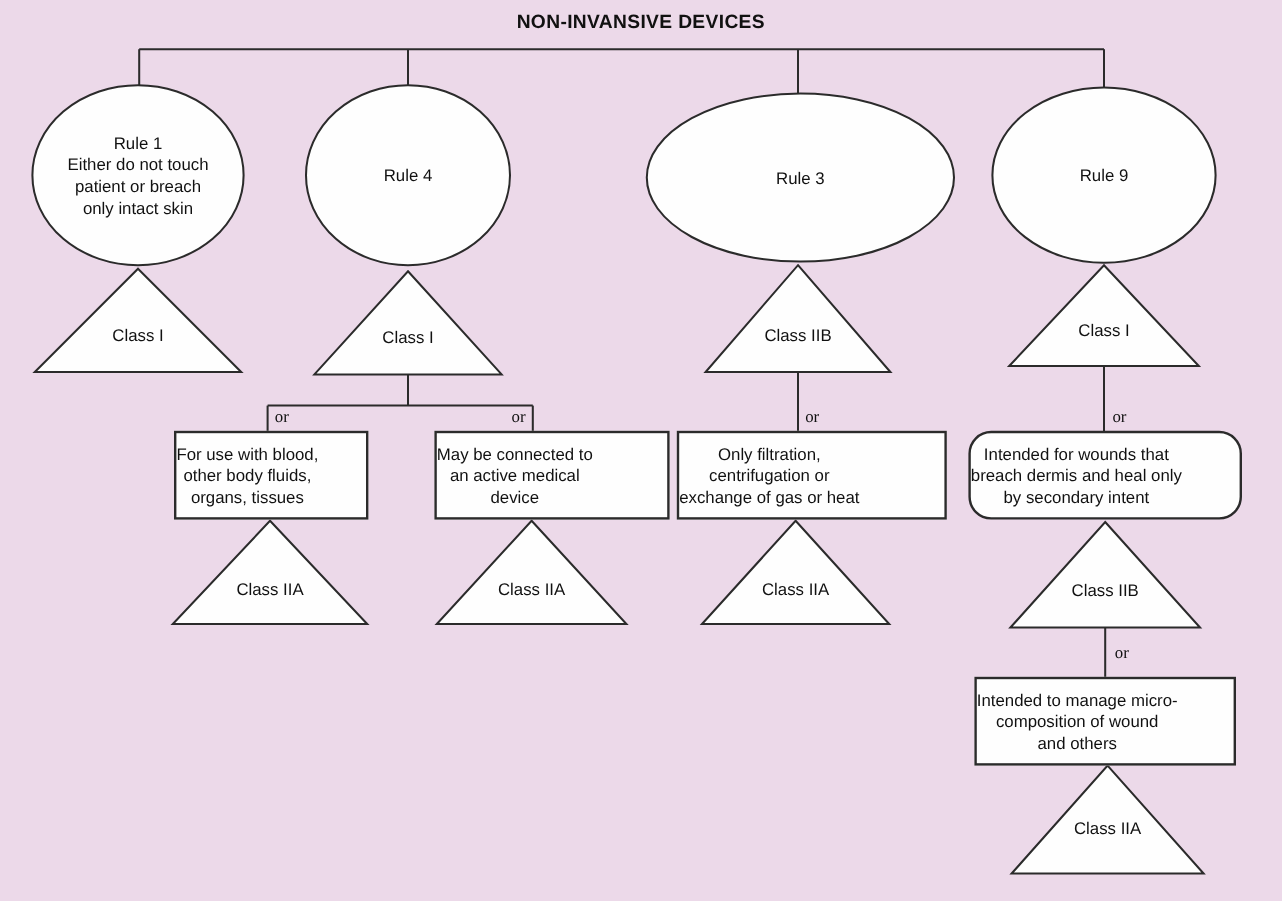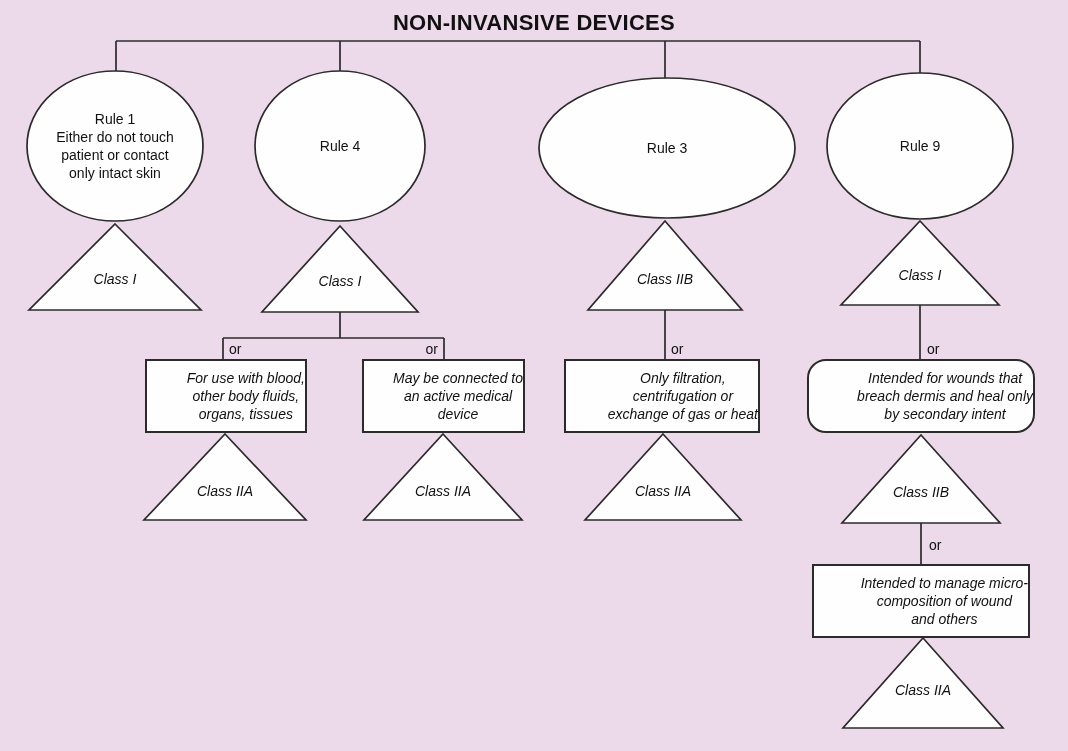--- a/index.html
+++ b/index.html
@@ -11,50 +11,49 @@
     font-family: "Liberation Sans", sans-serif;
     color: #111111;
     overflow: hidden;
   }
   svg.layer { position: absolute; left: 0; top: 0; }
   .title {
     position: absolute;
     top: 10px; left: 0; width: 100%;
     text-align: center;
     font-weight: bold;
-    font-size: 22px;
+    font-size: 16px;
     letter-spacing: .3px;
   }
   .etext {
     position: absolute;
     display: flex; flex-direction: column;
     align-items: center; justify-content: center;
     text-align: center;
     font-size: 14px; line-height: 18px;
   }
   .rname { }
   .rdesc { white-space: pre-line; }
   .tlabel {
     position: absolute;
     width: 120px; height: 26px;
     display: flex; align-items: center; justify-content: center;
     font-size: 14px;
-    font-style: italic;
   }
   .cbox {
     position: absolute;
     box-sizing: border-box;
     background: #fefefe;
     border: 2px solid #2b2b2b;
-    display: flex; align-items: center; justify-content: flex-end;
+    display: flex; align-items: center; justify-content: flex-start;
     text-align: center;
-    font-size: 14px; line-height: 18px; font-style: italic;
+    font-size: 14px; line-height: 18px;
   }
   .ctext { white-space: pre-line; }
-  .or { position: absolute; font-size: 14px; line-height: 16px; }
+  .or { position: absolute; font-size: 14px; line-height: 16px; font-family: Liberation Serif, serif; }
   .or.right { text-align: right; }
 </style>
 </head>
 <body>
 
 <div class="canvas">
 
   <svg class="layer" width="1068" height="751" viewBox="0 0 1068 751">
     <g stroke="#2b2b2b" stroke-width="1.7" fill="none">
       <line x1="116" y1="41" x2="920" y2="41"></line>
@@ -85,21 +84,21 @@
       <polygon points="921,435 1000,523 842,523"></polygon>
       <polygon points="923,638 1003,728 843,728"></polygon>
     </g>
   </svg>
 
   <div class="title">NON-INVANSIVE DEVICES</div>
 
   <div class="etext" style="left:25px; top:73px; width:180px; height:146px;">
     <div class="rname">Rule 1</div>
     <div class="rdesc">Either do not touch
-patient or contact
+patient or breach
 only intact skin</div>
   </div>
   <div class="etext" style="left:260px; top:73px; width:160px; height:146px;">
     <div class="rname">Rule 4</div>
   </div>
   <div class="etext" style="left:550px; top:80px; width:234px; height:136px;">
     <div class="rname">Rule 3</div>
   </div>
   <div class="etext" style="left:833px; top:75px; width:174px; height:142px;">
     <div class="rname">Rule 9</div>
@@ -119,26 +118,26 @@
   <div class="or right" style="left:398px; top:341px; width:40px;">or</div>
   <div class="or" style="left:671px; top:341px; width:40px;">or</div>
   <div class="or" style="left:927px; top:341px; width:40px;">or</div>
   <div class="or" style="left:929px; top:537px; width:40px;">or</div>
 
   <div class="cbox" style="left:145px; top:359px; width:162px; height:74px;">
     <div class="ctext">For use with blood,
 other body fluids,
 organs, tissues</div>
   </div>
-  <div class="cbox" style="left:362px; top:359px; width:163px; height:74px;">
+  <div class="cbox" style="left:362px; top:359px; width:196px; height:74px;">
     <div class="ctext">May be connected to
 an active medical
 device</div>
   </div>
-  <div class="cbox" style="left:564px; top:359px; width:196px; height:74px;">
+  <div class="cbox" style="left:564px; top:359px; width:225px; height:74px;">
     <div class="ctext">Only filtration,
 centrifugation or
 exchange of gas or heat</div>
   </div>
   <div class="cbox" style="left:807px; top:359px; width:228px; height:74px;border-radius:19px;">
     <div class="ctext">Intended for wounds that
 breach dermis and heal only
 by secondary intent</div>
   </div>
   <div class="cbox" style="left:812px; top:564px; width:218px; height:74px;">

